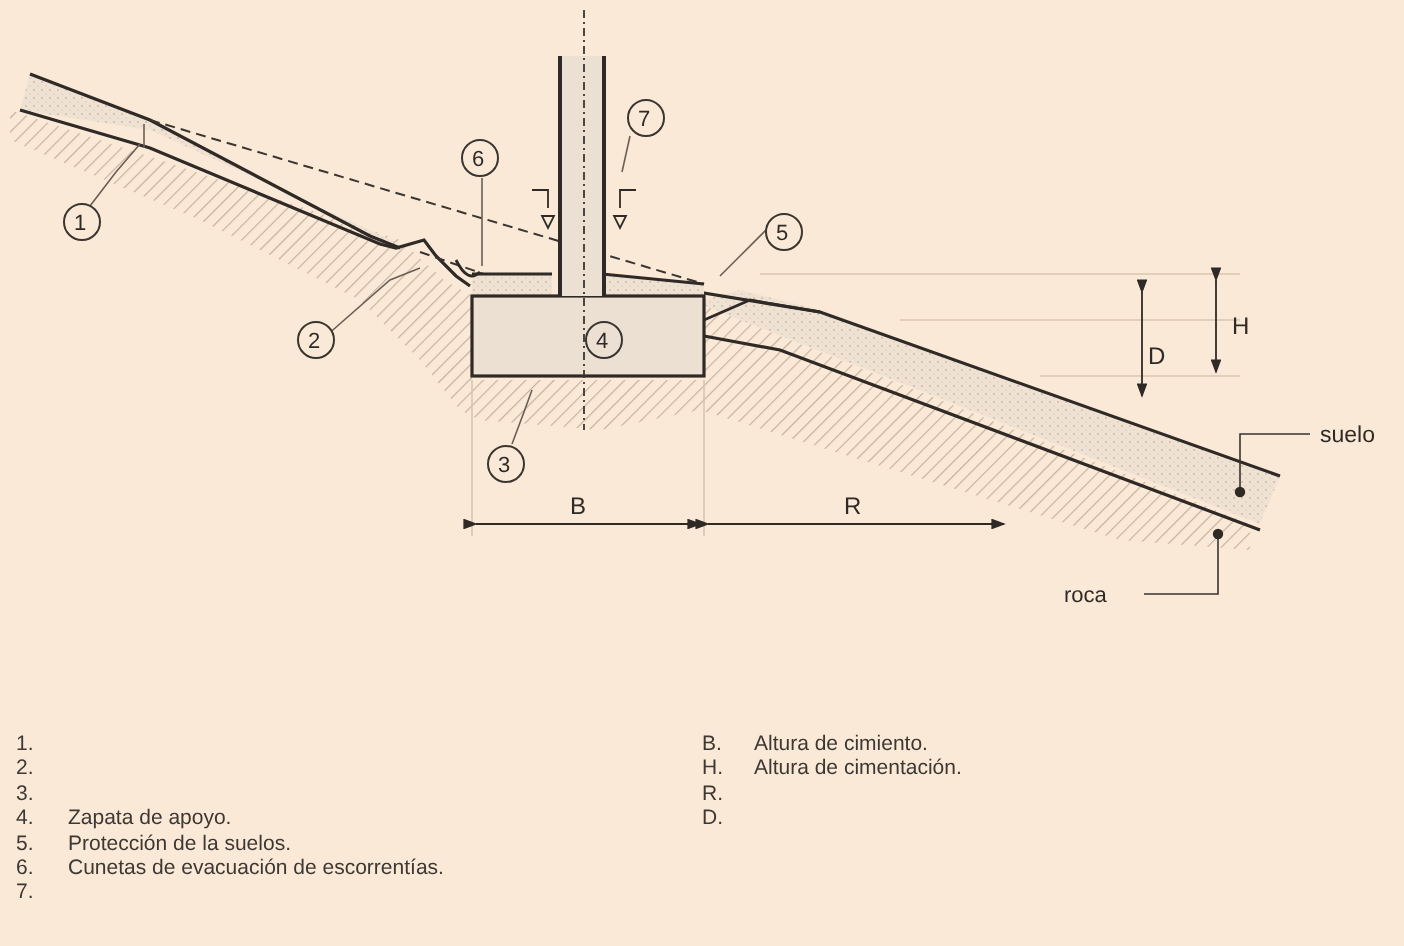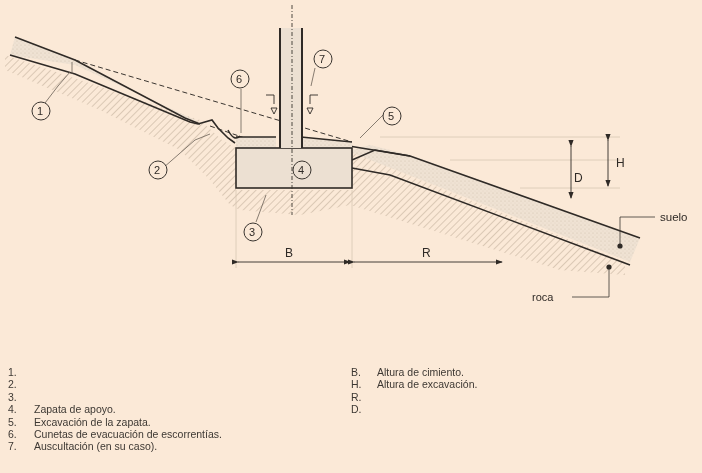--- a/index.html
+++ b/index.html
@@ -155,40 +155,39 @@
     </div>
   <div class="legend-row">
       <span class="legend-key">3.</span>
     </div>
   <div class="legend-row">
       <span class="legend-key">4.</span>
       <span>Zapata de apoyo.</span>
     </div>
   <div class="legend-row">
       <span class="legend-key">5.</span>
-      <span>Excavación de la zapata.</span>
+      <span>Protección de la suelos.</span>
     </div>
   <div class="legend-row">
       <span class="legend-key">6.</span>
       <span>Cunetas de evacuación de escorrentías.</span>
     </div>
   <div class="legend-row">
       <span class="legend-key">7.</span>
-      <span>Auscultación (en su caso).</span>
     </div>
 </div>
 
 <div class="legend legend-right">
   <div class="legend-row">
       <span class="legend-key">B.</span>
       <span>Altura de cimiento.</span>
     </div>
   <div class="legend-row">
       <span class="legend-key">H.</span>
-      <span>Altura de excavación.</span>
+      <span>Altura de cimentación.</span>
     </div>
   <div class="legend-row">
       <span class="legend-key">R.</span>
     </div>
   <div class="legend-row">
       <span class="legend-key">D.</span>
     </div>
 </div>
 
 </body></html>

